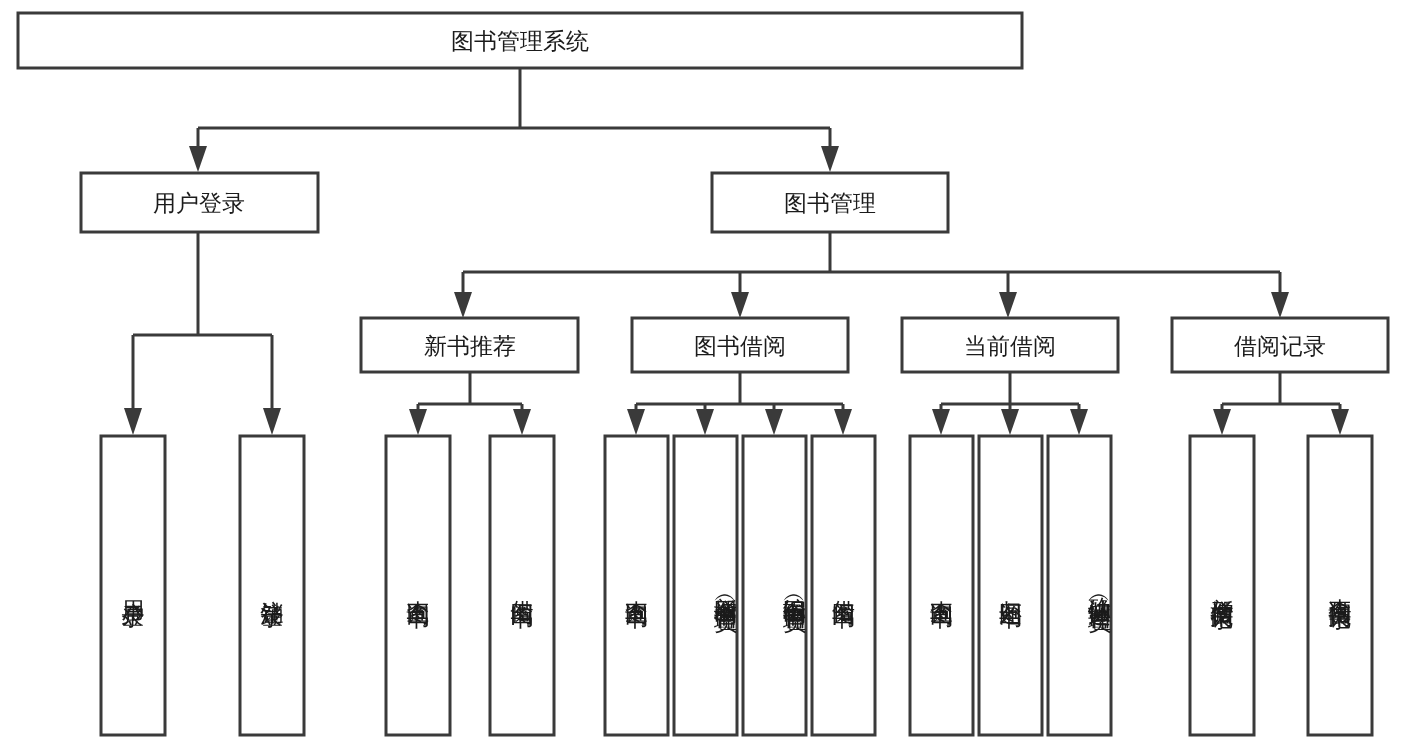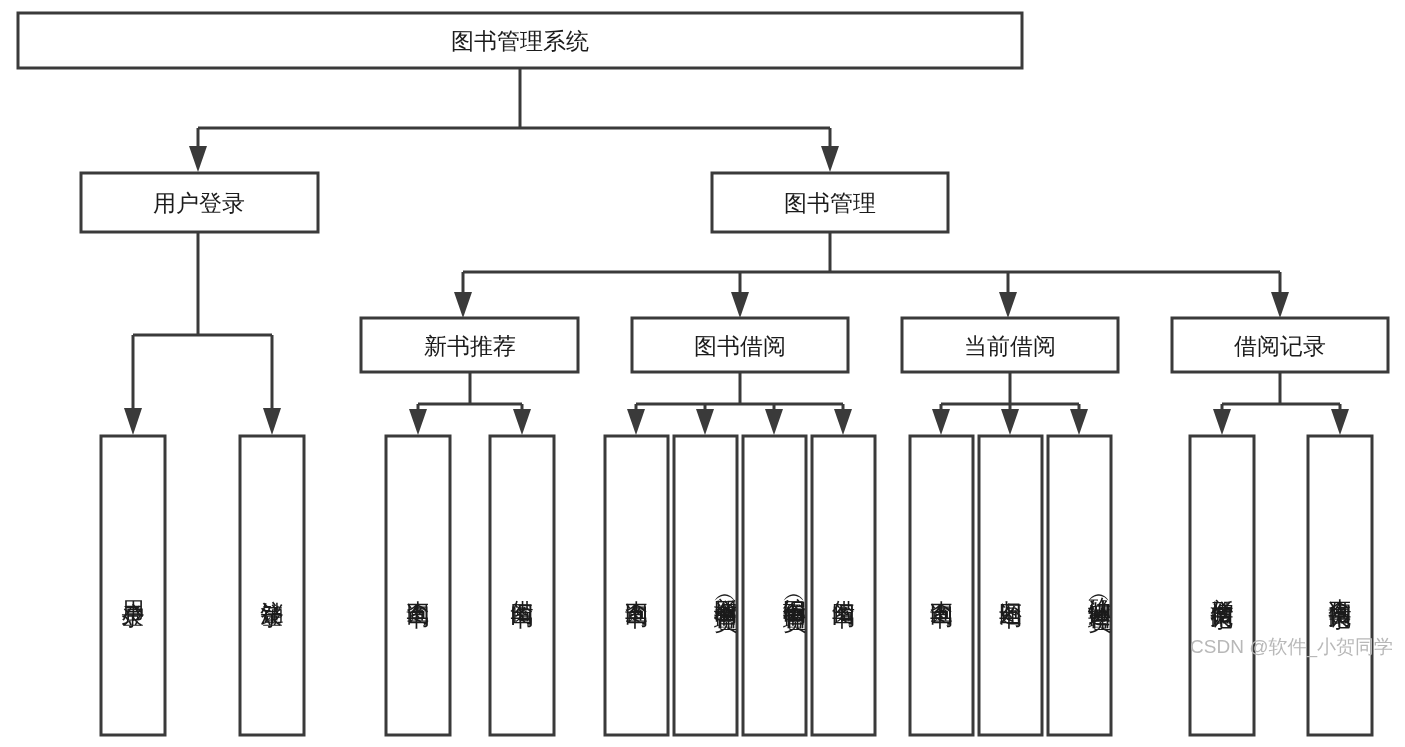--- a/index.html
+++ b/index.html
@@ -213,14 +213,13 @@
   <div class="vlabel" style="left:743px; top:444px; width:63px; height:288px;">编辑图书（管理员）</div>
   <div class="vlabel centered" style="left:812px; top:436px; width:63px; height:299px;">借阅图书</div>
 
   <div class="vlabel centered" style="left:910px; top:436px; width:63px; height:299px;">查询图书</div>
   <div class="vlabel centered" style="left:979px; top:436px; width:63px; height:299px;">归还图书</div>
   <div class="vlabel" style="left:1048px; top:444px; width:63px; height:288px;">确认归还（管理员）</div>
 
   <div class="vlabel centered" style="left:1190px; top:436px; width:64px; height:299px;">新增借阅记录</div>
   <div class="vlabel centered" style="left:1308px; top:436px; width:64px; height:299px;">查询借阅记录</div>
 
-  <div class="watermark">CSDN @软件_小贺同学</div>
 </div>
 
 </body></html>

